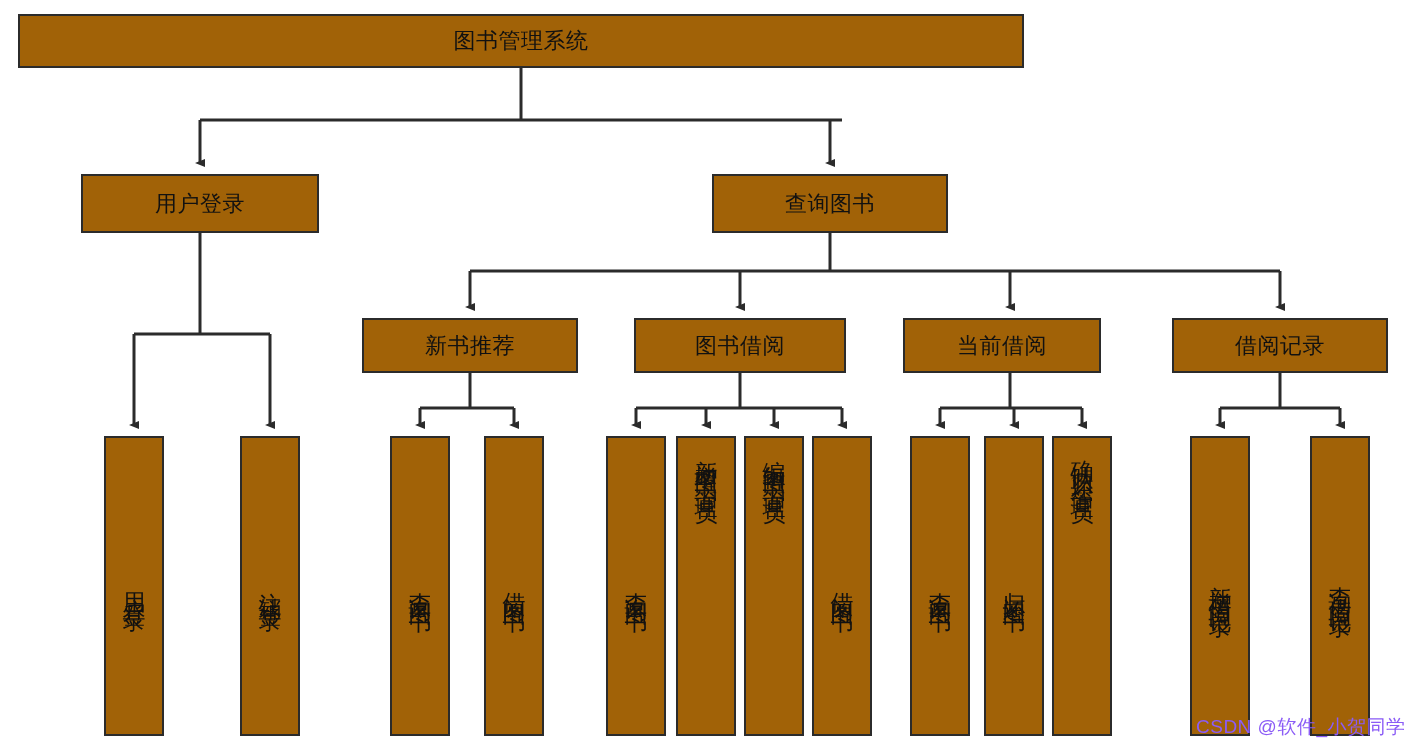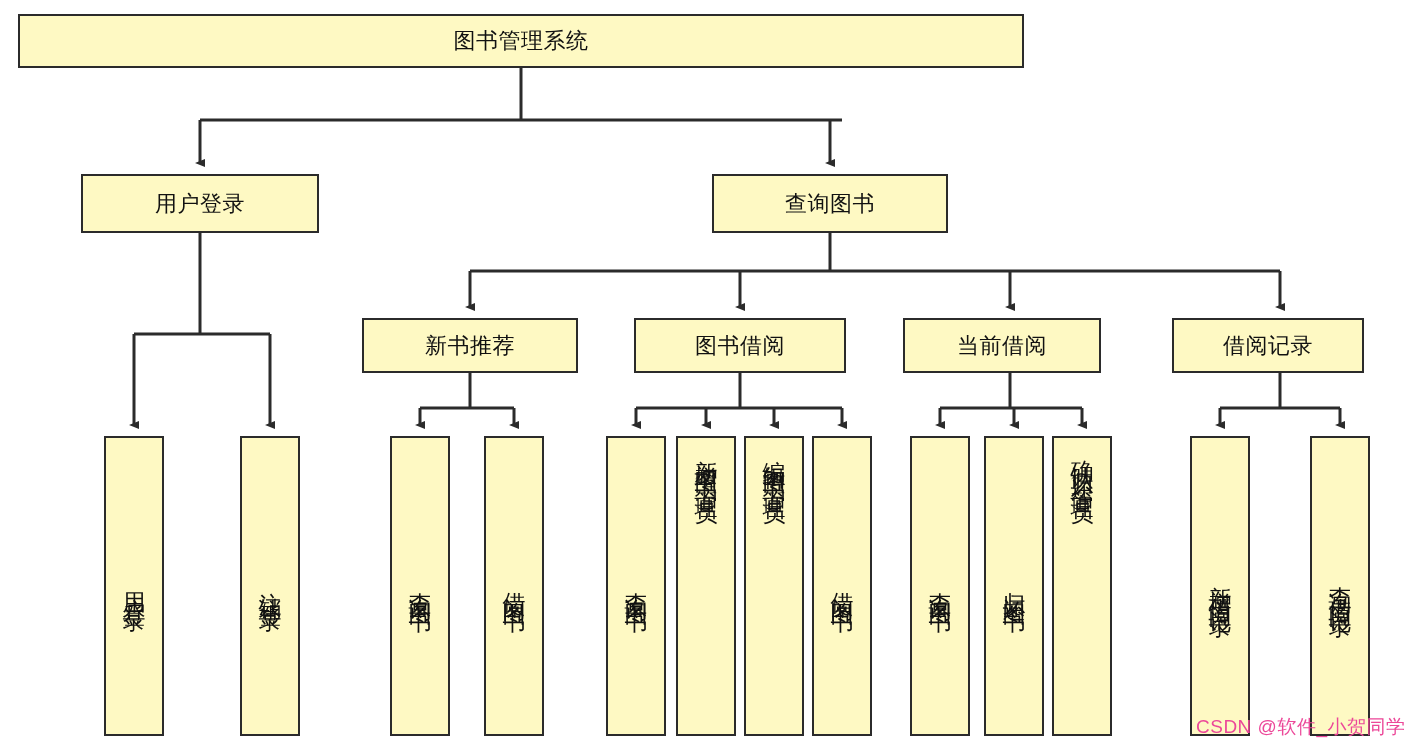--- a/index.html
+++ b/index.html
@@ -23,21 +23,21 @@
     left: 0;
     top: 0;
     width: 1405px;
     height: 747px;
     pointer-events: none;
   }
   .node {
     position: absolute;
     box-sizing: border-box;
     border: 2px solid #2b2b2b;
-    background: #fef9c3;
+    background: #a16207;
     display: flex;
     align-items: center;
     justify-content: center;
     text-align: center;
     color: #111111;
     overflow: hidden;
   }
   .node .lbl {
     display: block;
     line-height: 1.18;
@@ -51,21 +51,21 @@
   .node.v .lbl {
     writing-mode: vertical-rl;
     text-orientation: upright;
     letter-spacing: 6px;
     line-height: 1.0;
   }
   .node.v.center { align-items: center; padding-top: 0; }
   .watermark {
     position: absolute;
     font-size: 19px;
-    color: #ec4899;
+    color: #8b5cf6;
     white-space: nowrap;
     letter-spacing: 0.5px;
   }
 </style>
 </head>
 <body>
 
 <div id="canvas">
 
   <svg class="edges" viewBox="0 0 1405 747" width="1405" height="747" xmlns="http://www.w3.org/2000/svg">
@@ -143,21 +143,21 @@
 
   <div class="node h" style="left:634px; top:318px; width:212px; height:55px;">
     <span class="lbl">图书借阅</span>
   </div>
   <div class="node h" style="left:362px; top:318px; width:216px; height:55px;">
     <span class="lbl">新书推荐</span>
   </div>
   <div class="node h" style="left:903px; top:318px; width:198px; height:55px;">
     <span class="lbl">当前借阅</span>
   </div>
-  <div class="node h" style="left:1172px; top:318px; width:192px; height:55px;">
+  <div class="node h" style="left:1172px; top:318px; width:216px; height:55px;">
     <span class="lbl">借阅记录</span>
   </div>
 
   <div class="node v center" style="left:104px; top:436px; width:60px; height:300px;">
     <span class="lbl">用户登录</span>
   </div>
   <div class="node v center" style="left:240px; top:436px; width:60px; height:300px;">
     <span class="lbl">注销登录</span>
   </div>
 

